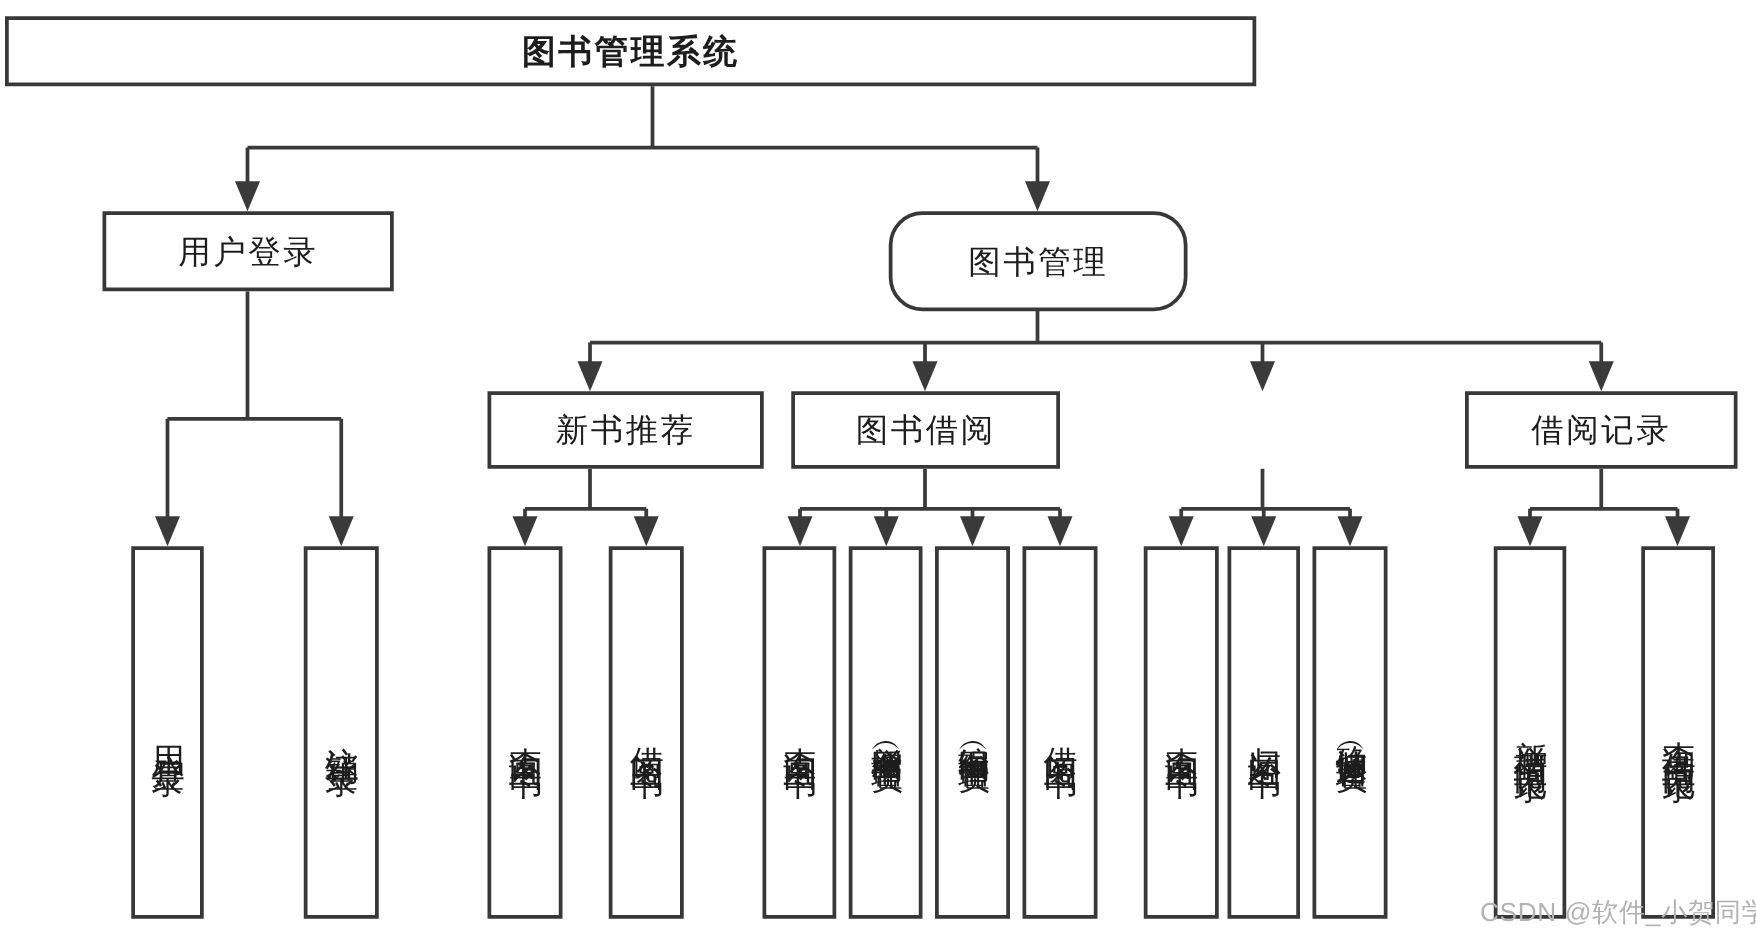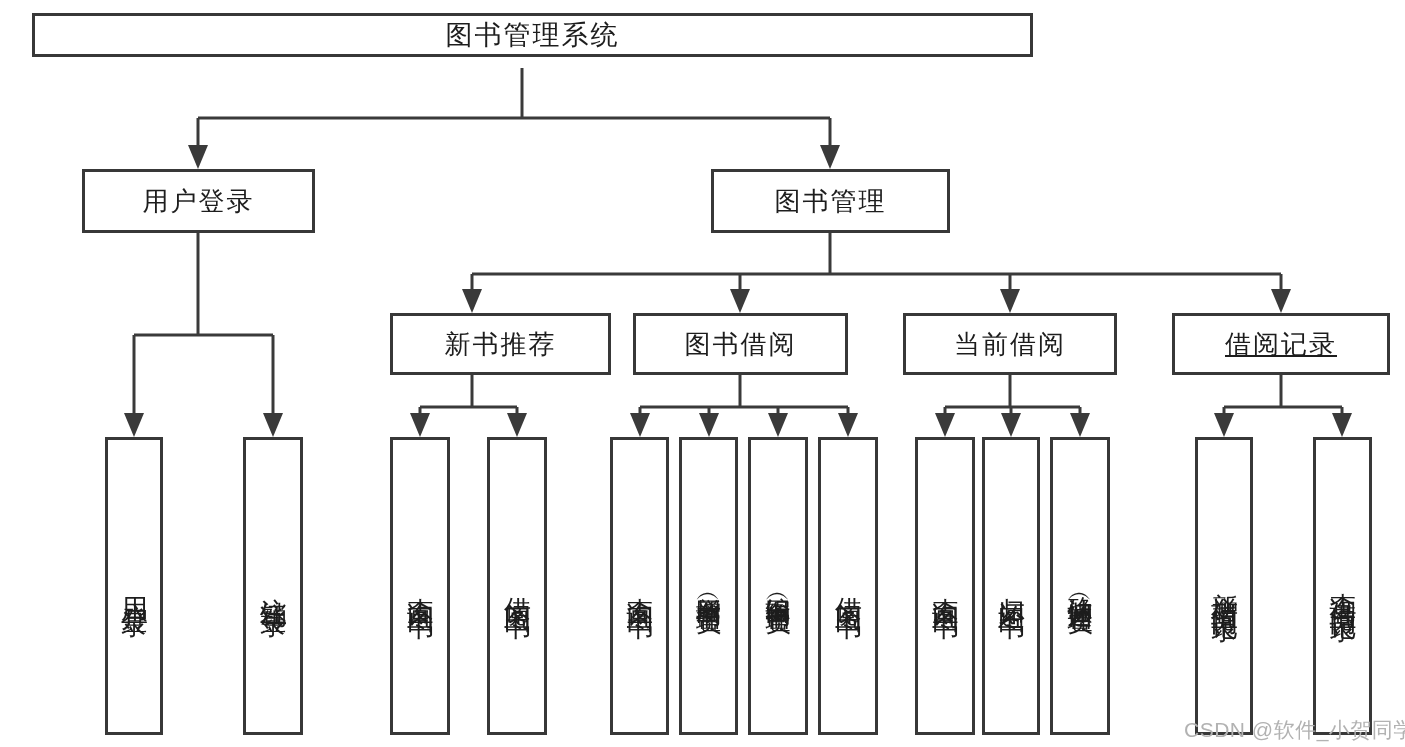--- a/index.html
+++ b/index.html
@@ -133,41 +133,38 @@
     <polygon points="1070,413 1090,413 1080,437"></polygon>
 
     <path d="M1281 375 V407"></path>
     <path d="M1224 407 H1342"></path>
     <path d="M1224 407 V415"></path>
     <path d="M1342 407 V415"></path>
     <polygon points="1214,413 1234,413 1224,437"></polygon>
     <polygon points="1332,413 1352,413 1342,437"></polygon>
   </svg>
 
-  <div class="node h root" style="left:32px; top:13px; width:1001px; height:44px;">
+  <div class="node h root" style="left:4px; top:13px; width:1001px; height:56px;font-weight:bold;">
     <span>图书管理系统</span>
   </div>
 
   <div class="node h" style="left:82px; top:169px; width:233px; height:64px;">
     <span>用户登录</span>
   </div>
-  <div class="node h" style="left:711px; top:169px; width:239px; height:64px;">
+  <div class="node h" style="left:711px; top:169px; width:239px; height:80px;border-radius:27px;">
     <span>图书管理</span>
   </div>
 
   <div class="node h" style="left:362px; top:313px; width:221px; height:62px;margin-left:28px;">
     <span>新书推荐</span>
   </div>
   <div class="node h" style="left:633px; top:313px; width:215px; height:62px;font-family:Liberation Mono, monospace;">
     <span>图书借阅</span>
   </div>
-  <div class="node h" style="left:903px; top:313px; width:214px; height:62px;">
-    <span>当前借阅</span>
-  </div>
-  <div class="node h" style="left:1172px; top:313px; width:218px; height:62px;text-decoration:underline;">
+  <div class="node h" style="left:1172px; top:313px; width:218px; height:62px;">
     <span>借阅记录</span>
   </div>
 
   <div class="node v" style="left:105px; top:437px; width:58px; height:298px;">
     <span>用户登录</span>
   </div>
   <div class="node v" style="left:243px; top:437px; width:60px; height:298px;">
     <span>注销登录</span>
   </div>
 

